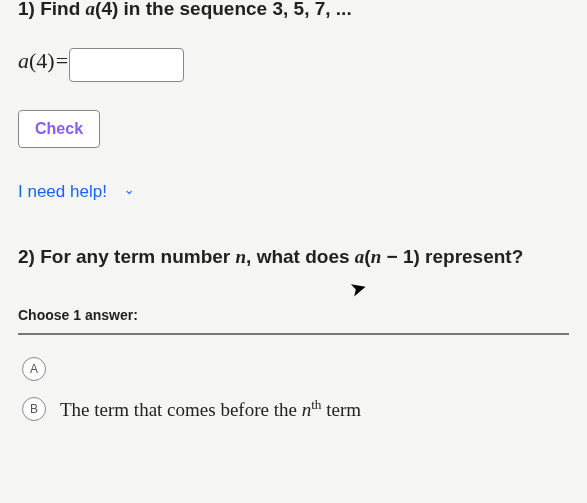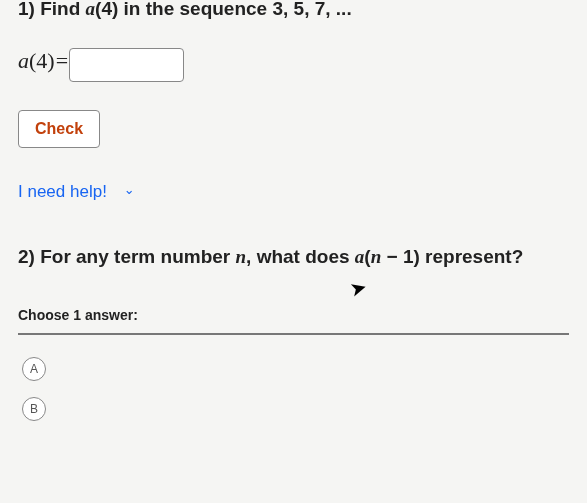--- a/index.html
+++ b/index.html
@@ -34,21 +34,21 @@
     height: 34px;
     border: 1px solid #888;
     border-radius: 4px;
     background: #fff;
     padding: 0 8px;
     font-size: 16px;
   }
   .check-btn {
     border: 1px solid #888;
     background: #fff;
-    color: #c2410c;
+    color: #8b5cf6;
     font-weight: 700;
     font-size: 16px;
     padding: 9px 16px;
     border-radius: 4px;
     cursor: pointer;
     margin-bottom: 34px;
   }
   .help-link {
     color: #1865f2;
     font-size: 17px;
@@ -142,18 +142,21 @@
 
 <div class="choose">Choose 1 answer:</div>
 <hr class="hr">
 
 <div class="choice-row">
   <div class="choice-letter">A</div>
 </div>
 
 <div class="choice-row">
   <div class="choice-letter">B</div>
+  <div class="choice-text">
+    <span>The term that comes before the </span><span class="math-i">n</span><sup>th</sup><span> term</span>
+  </div>
 </div>
 
 <div class="cursor">➤</div>
 
 
 
 
 </body></html>

